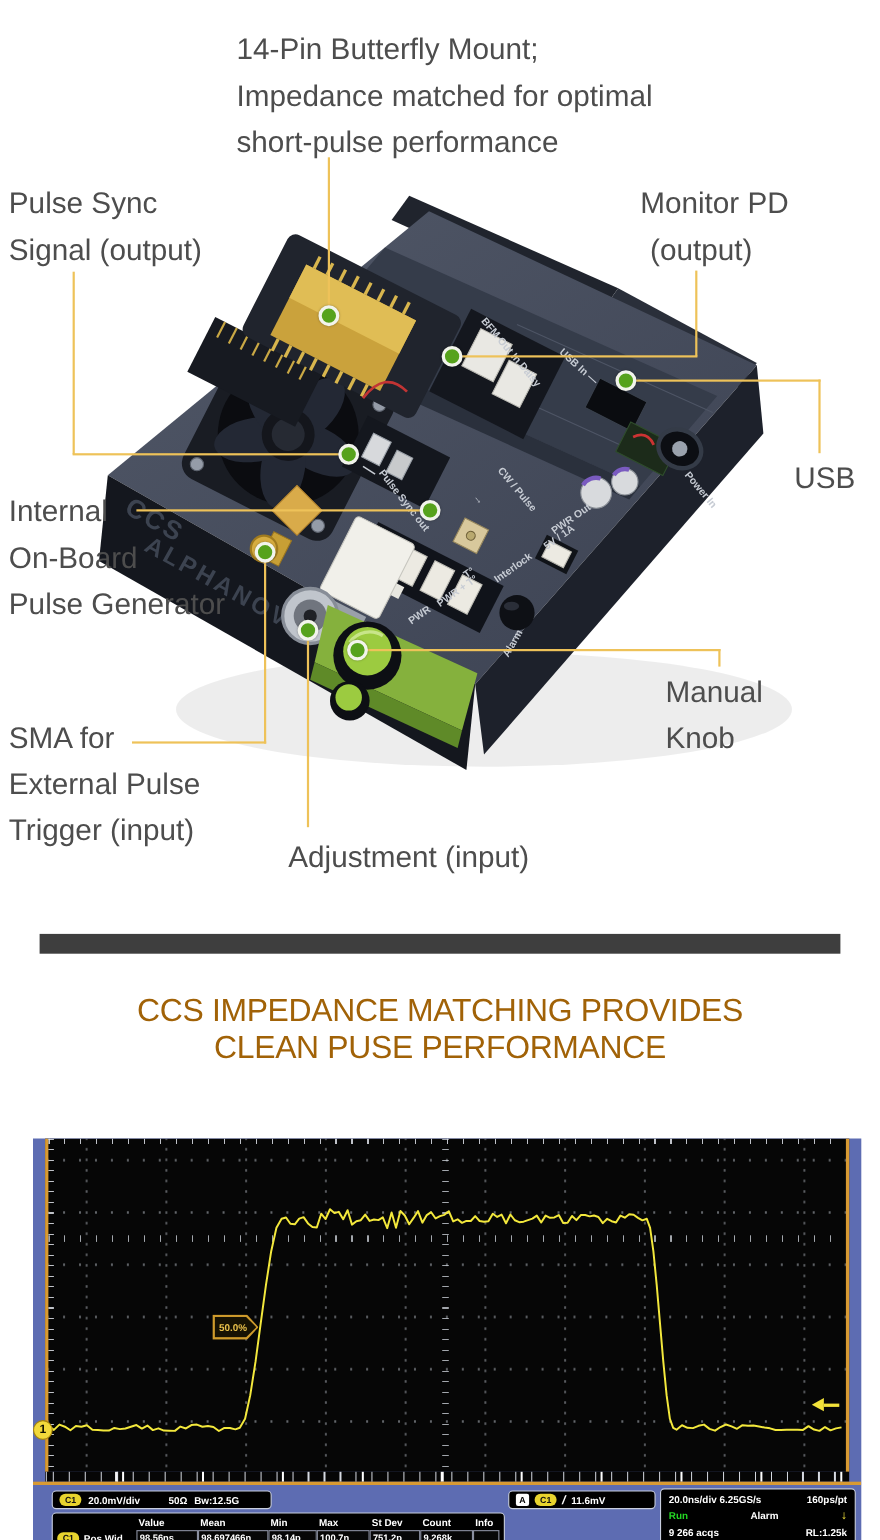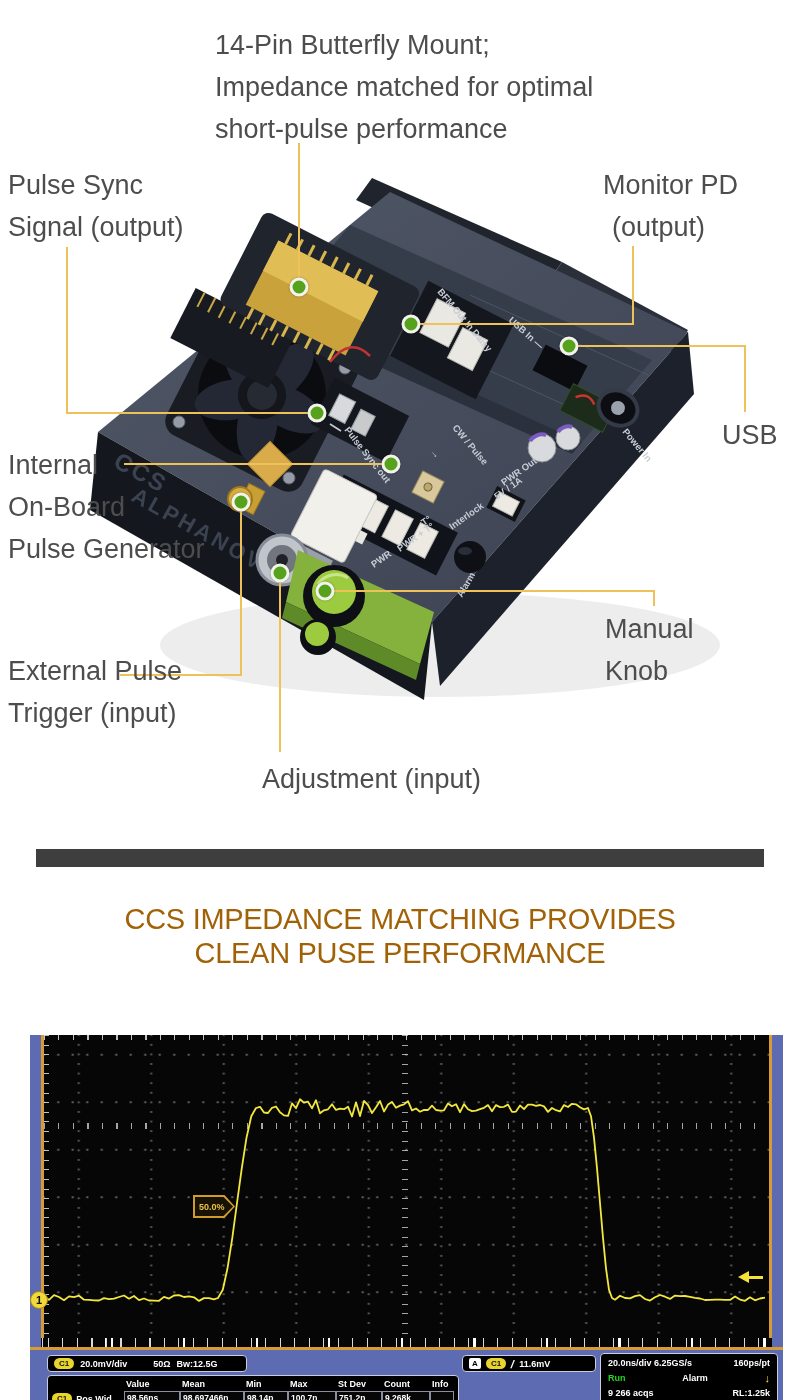--- a/index.html
+++ b/index.html
@@ -280,33 +280,34 @@
 
   <div class="lab" style="left:215px;top:24px">
     <div>14-Pin Butterfly Mount;</div>
     <div>Impedance matched for optimal</div>
     <div>short-pulse performance</div>
   </div>
   <div class="lab" style="left:8px;top:164px">
     <div>Pulse Sync</div>
     <div>Signal (output)</div>
   </div>
-  <div class="lab" style="left:603px;top:164px">
+  <div class="lab" style="left:582px;top:164px">
     <div>Monitor PD</div>
     <div style="padding-left:9px">(output)</div>
   </div>
   <div class="lab" style="left:722px;top:414px">
     <div>USB</div>
   </div>
   <div class="lab" style="left:8px;top:444px">
     <div>Internal</div>
     <div>On-Board</div>
     <div>Pulse Generator</div>
   </div>
   <div class="lab" style="left:8px;top:650px">
+    <div>SMA for</div>
     <div>External Pulse</div>
     <div>Trigger (input)</div>
   </div>
   <div class="lab" style="left:605px;top:608px">
     <div>Manual</div>
     <div>Knob</div>
   </div>
   <div class="lab" style="left:262px;top:758px">
     <div>Adjustment (input)</div>
   </div>

